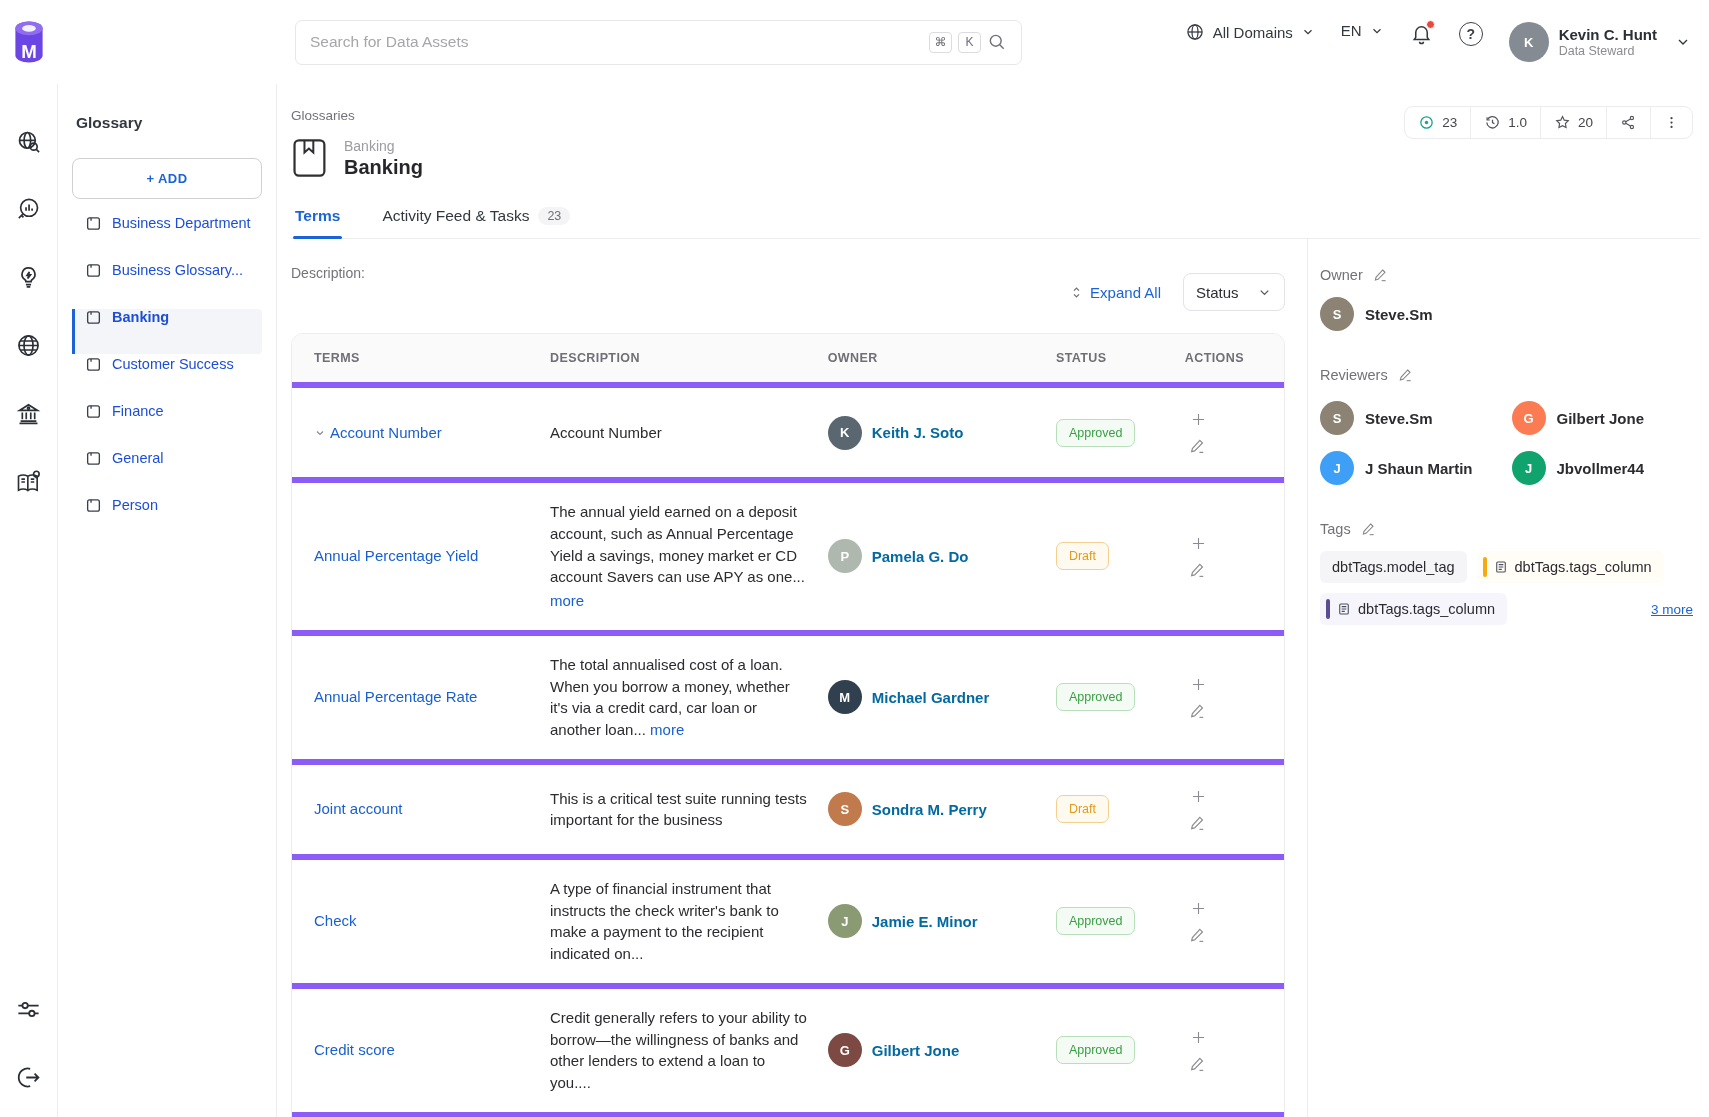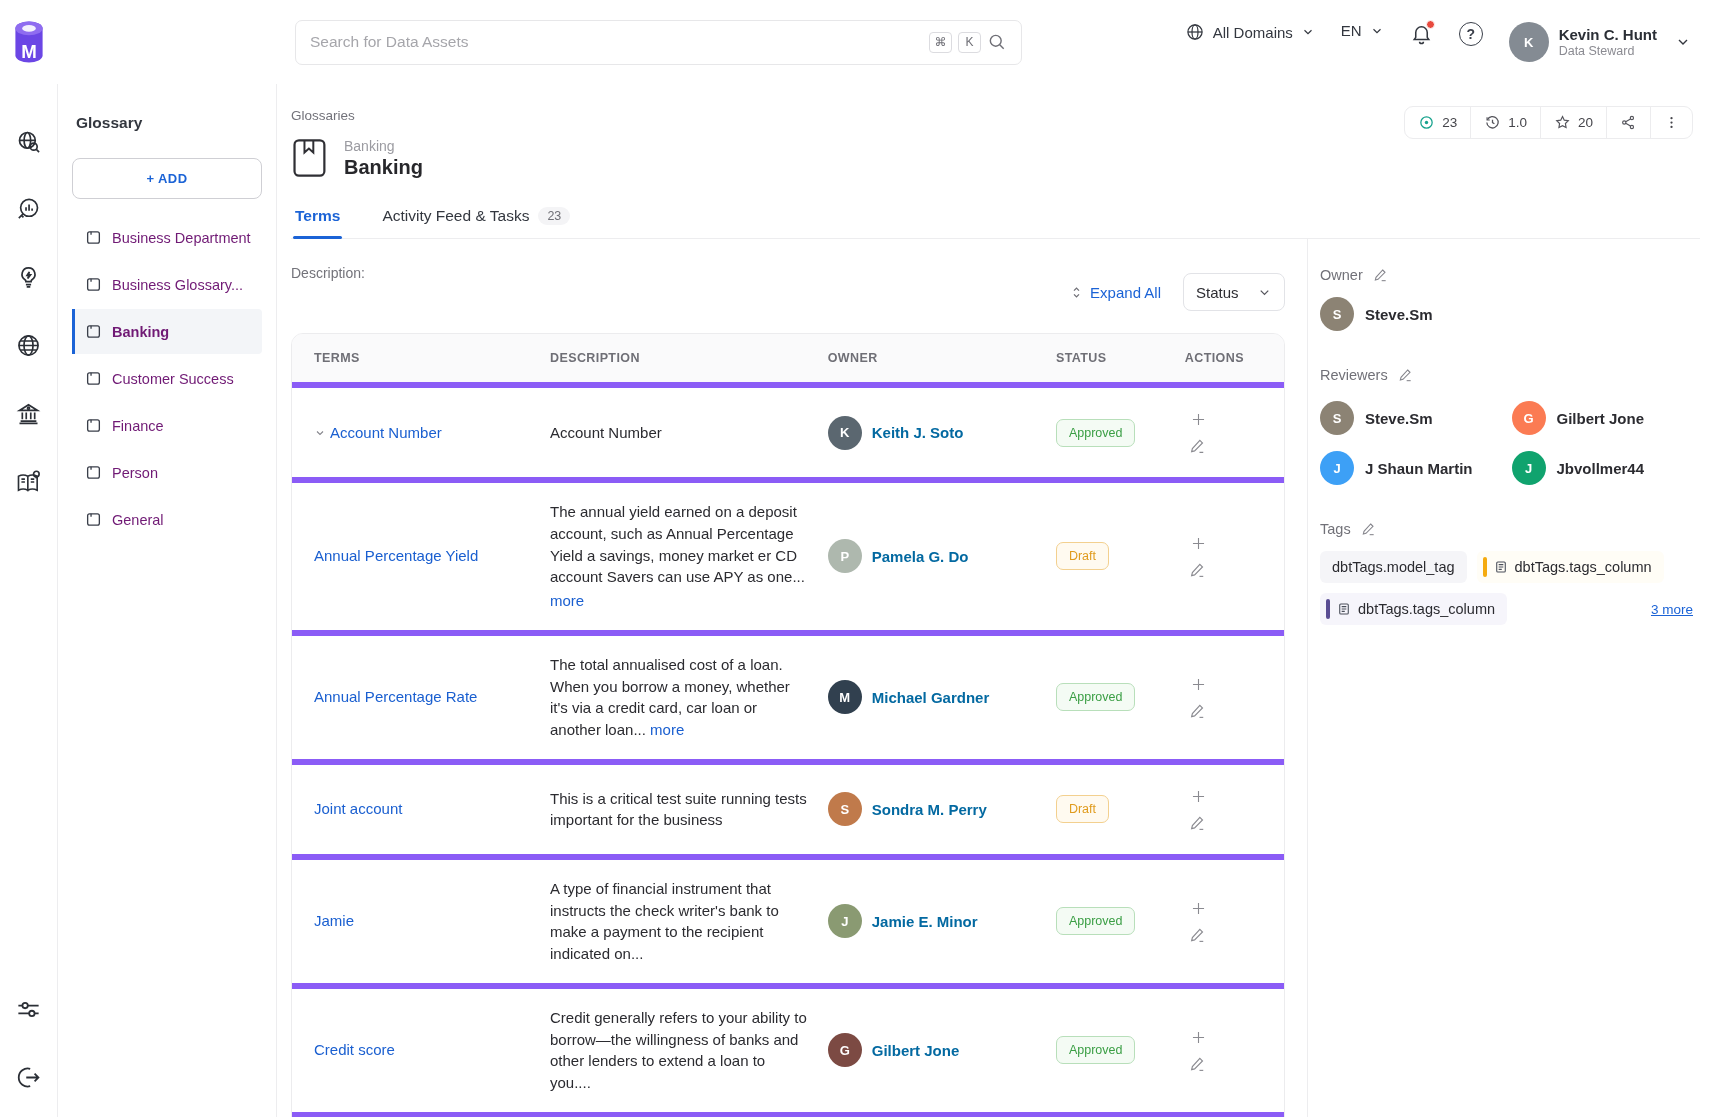--- a/index.html
+++ b/index.html
@@ -40,22 +40,22 @@
     align-items:center; padding:44px 0 26px; gap:41px; }
   .rail-btn { display:flex; }
   .rail-spacer { margin-top:auto; }
 
   
   .gloss-panel { width:219px; flex:0 0 219px; border-right:1px solid #ededef; padding:30px 14px 0; }
   .gloss-title { font-size:15.5px; font-weight:700; color:#33373f; padding-left:4px; }
   .add-btn { width:100%; height:41px; margin-top:26px; border:1px solid #cfcfd4; border-radius:8px;
     color:#1b63d6; font-size:13px; font-weight:700; letter-spacing:.4px; }
   .gloss-list { list-style:none; margin-top:16px; }
-  .gloss-item { height:45px; display:flex; align-items:center; gap:10px; padding:0 8px 0 10px;
-    font-size:14.5px; color:#701a75; border-left:3px solid transparent; margin:2px 0; cursor:pointer; }
+  .gloss-item { height:45px; display:flex; align-items:flex-start; gap:10px; padding:0 8px 0 10px;
+    font-size:14.5px; color:#1d4ed8; border-left:3px solid transparent; margin:2px 0; cursor:pointer; }
   .gloss-item.active { background:#f3f5f8; border-left-color:#1b63d6; font-weight:700; border-radius:0 4px 4px 0; }
 
   
   .main-wrap { flex:1; display:flex; flex-direction:column; min-width:0; }
   .header-block { padding:24px 9px 0 14px; position:relative; }
   .breadcrumb { font-size:13.5px; color:#72727a; }
   .title-row { display:flex; align-items:center; gap:15px; margin-top:14px; }
   .title-sub { font-size:14px; color:#9b9ba1; }
   .title-main { font-size:20px; font-weight:700; color:#27272b; margin-top:2px; }
   .stats-group { position:absolute; top:22px; right:16px; display:flex; align-items:stretch;
@@ -330,31 +330,31 @@
     <span class="gl-label">Finance</span>
   </li>
 
   <li class="gloss-item">
     <span>
       <svg width="17" height="17" viewBox="0 0 18 18" fill="none" stroke="#3a3f4a" stroke-width="1.4">
         <rect x="2.8" y="3" width="12.4" height="12" rx="2"></rect>
               <path d="M6.4 3v3.2"></path>
       </svg>
     </span>
-    <span class="gl-label">Person</span>
+    <span class="gl-label">General</span>
   </li>
 
   <li class="gloss-item">
     <span>
       <svg width="17" height="17" viewBox="0 0 18 18" fill="none" stroke="#3a3f4a" stroke-width="1.4">
         <rect x="2.8" y="3" width="12.4" height="12" rx="2"></rect>
               <path d="M6.4 3v3.2"></path>
       </svg>
     </span>
-    <span class="gl-label">General</span>
+    <span class="gl-label">Person</span>
   </li>
 </ul>
   </aside>
 
   <div class="main-wrap">
     <div class="header-block">
       <div class="breadcrumb">Glossaries</div>
       <div class="title-row">
         <span>
           <svg width="38" height="42" viewBox="0 0 34 38" fill="none" stroke="#2f2f34" stroke-width="2">
@@ -581,21 +581,21 @@
         <svg width="18" height="18" viewBox="0 0 24 24" fill="none" stroke="#8a8a90" stroke-width="1.5">
           <path d="M14.5 4.5l3.5 3.5L7.5 18.5 3.5 19.5l1-4z"></path>
                         <path d="M14 20.5h5"></path>
         </svg>
       </button>
     </td>
   </tr>
 
   <tr>
     <td class="td-term">
-      <a class="term-link">Jamie</a>
+      <a class="term-link">Check</a>
     </td>
     <td class="td-desc">
                     <div class="desc-text">A type of financial instrument that instructs the check writer's bank to make a payment to the recipient indicated on...</div>
                   </td>
     <td>
                     <div class="owner-cell">
                       <span class="avatar" style="background: rgb(138, 154, 114);">J</span>
       <span class="owner-name">Jamie E. Minor</span>
     </div>
                   </td>

